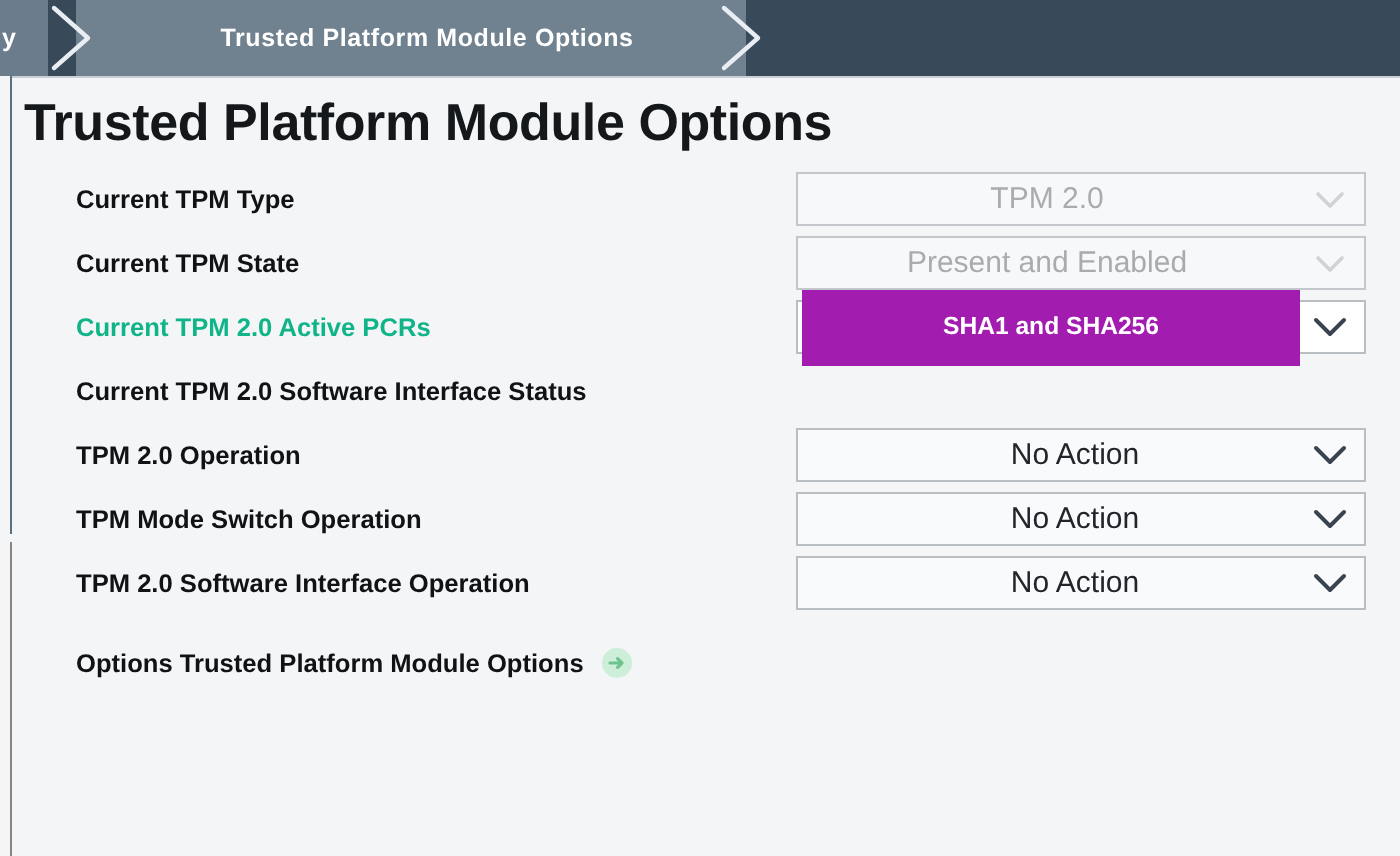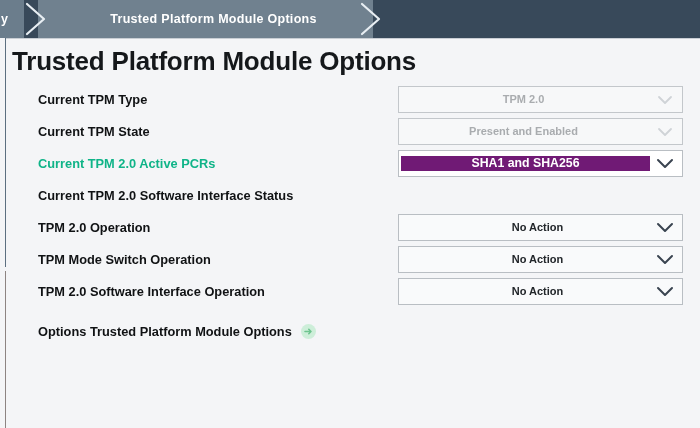--- a/index.html
+++ b/index.html
@@ -158,26 +158,25 @@
     height: 27px;
     box-sizing: border-box;
     border: 1px solid #c3c7cb;
     background: #f7f8f9;
     display: flex;
     align-items: center;
   }
   .select .sel-value {
     flex: 1 1 auto;
     text-align: center;
-    font-size: 11px;
+    font-size: 15px;
     color: #a9acaf;
     white-space: nowrap;
     overflow: hidden;
     line-height: 25px;
-    font-weight: bold;
   }
   .select .sel-arrow {
     flex: 0 0 auto;
     width: 34px;
     display: flex;
     align-items: center;
     justify-content: center;
   }
   .select .sel-arrow svg { display: block; }
 
@@ -192,22 +191,22 @@
   }
 
   
   .select.highlight {
     background: #ffffff;
     border: 1px solid #b9bec3;
     padding: 2px;
   }
   .select.highlight .sel-fill {
     flex: 1 1 auto;
-    height: 15px;
-    background: #701a75;
+    height: 38px;
+    background: #a21caf;
     display: flex;
     align-items: center;
     justify-content: flex-end;
   }
   .select.highlight .sel-value {
     color: #ffffff;
     font-weight: bold;
     font-size: 12.3px;
     line-height: 21px;
   }

